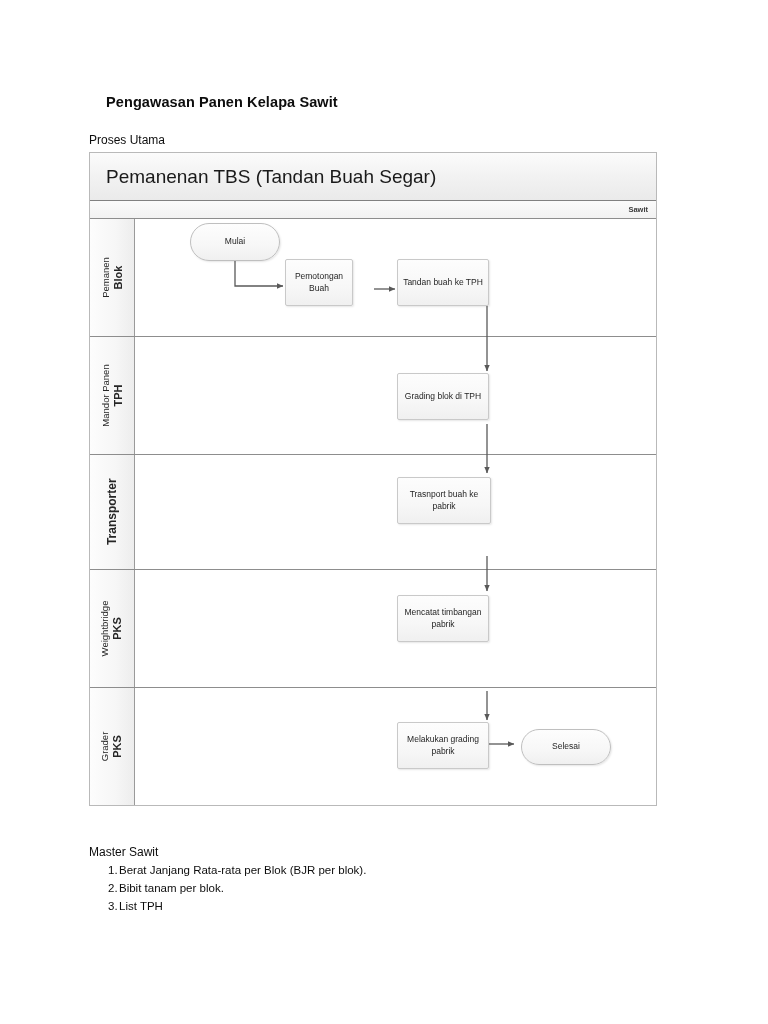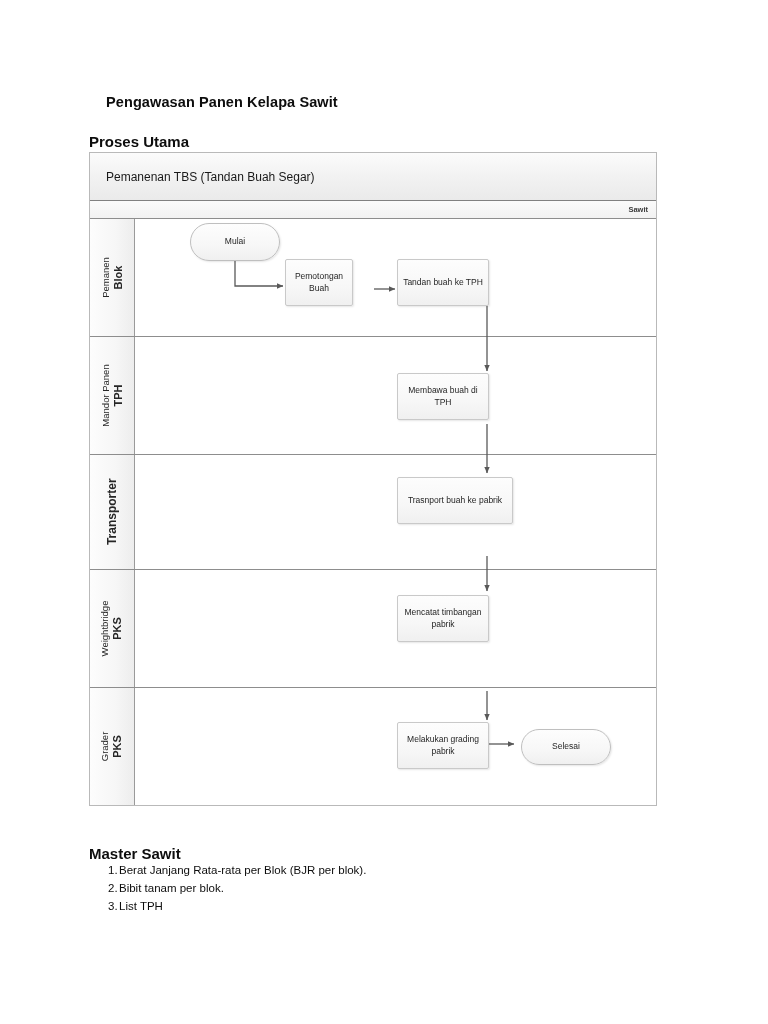--- a/index.html
+++ b/index.html
@@ -29,22 +29,22 @@
     top: 94px;
     font-size: 14.5px;
     font-weight: bold;
     letter-spacing: 0.1px;
     color: #0d0d0d;
     white-space: nowrap;
   }
   .section-label {
     position: absolute;
     left: 89px;
-    font-size: 15px;
-    font-weight: bold;
+    font-size: 12px;
+    font-weight: normal;
     color: #0d0d0d;
     white-space: nowrap;
   }
   #proses-utama-label { top: 133px; }
   #master-data-label  { top: 845px; }
 
   
   .pool {
     position: absolute;
     left: 89px;
@@ -62,21 +62,21 @@
     width: 100%;
     height: 48px;
     box-sizing: border-box;
     border-bottom: 1px solid #808080;
     background: linear-gradient(to bottom, #fbfbfb 0%, #f1f1f1 55%, #eaeaea 100%);
     display: flex;
     align-items: center;
   }
   .pool-title {
     padding-left: 16px;
-    font-size: 12px;
+    font-size: 19px;
     color: #1a1a1a;
     white-space: nowrap;
   }
   .phase-bar {
     position: absolute;
     left: 0;
     top: 48px;
     width: 100%;
     height: 18px;
     box-sizing: border-box;
@@ -245,33 +245,33 @@
       </div>
 
       <div class="lane" style="top:118px; height:118px;">
         <div class="lane-head">
           <div class="lane-head-rot">
             <span class="lane-line1">Mandor Panen</span>
             <span class="lane-line2">TPH</span>
           </div>
         </div>
         <div class="lane-body">
-          <div class="node task" style="left:262px; top:36px; width:92px; height:47px;">Membawa buah di TPH</div>
+          <div class="node task" style="left:262px; top:36px; width:92px; height:47px;">Grading blok di TPH</div>
         </div>
       </div>
 
       <div class="lane lane-single" style="top:236px; height:115px;">
         <div class="lane-head">
           <div class="lane-head-rot">
             <span class="lane-line1">Transporter</span>
 
           </div>
         </div>
         <div class="lane-body">
-          <div class="node task" style="left:262px; top:22px; width:116px; height:47px;">Trasnport buah ke pabrik</div>
+          <div class="node task" style="left:262px; top:22px; width:94px; height:47px;">Trasnport buah ke pabrik</div>
         </div>
       </div>
 
       <div class="lane" style="top:351px; height:118px;">
         <div class="lane-head">
           <div class="lane-head-rot">
             <span class="lane-line1">Weightbridge</span>
             <span class="lane-line2">PKS</span>
           </div>
         </div>

